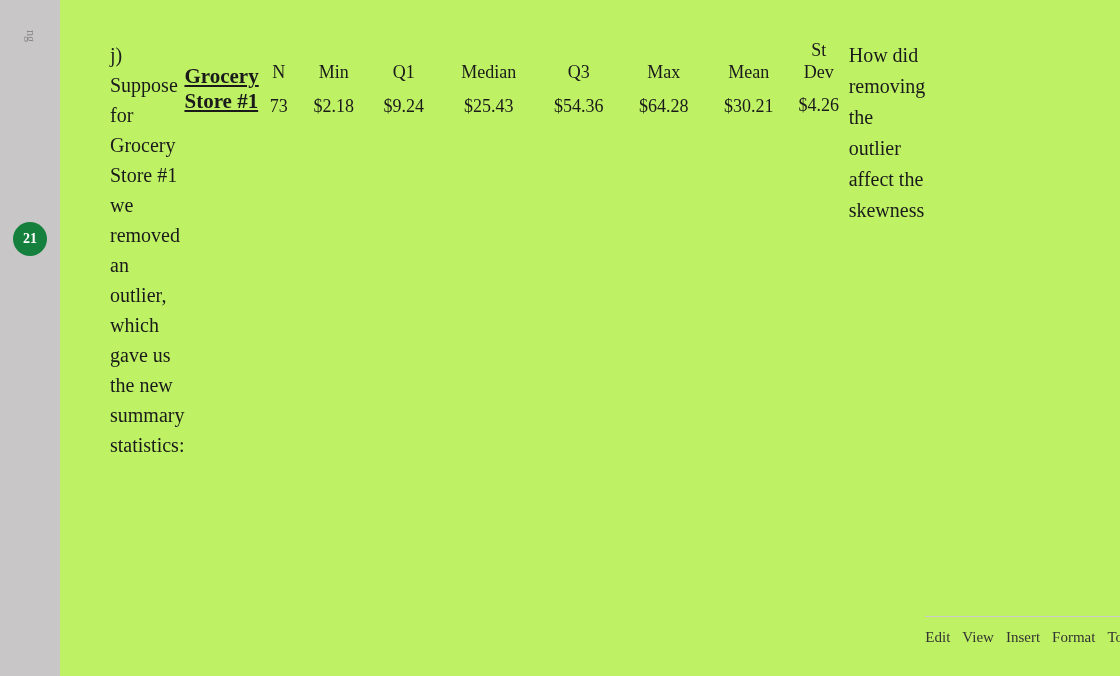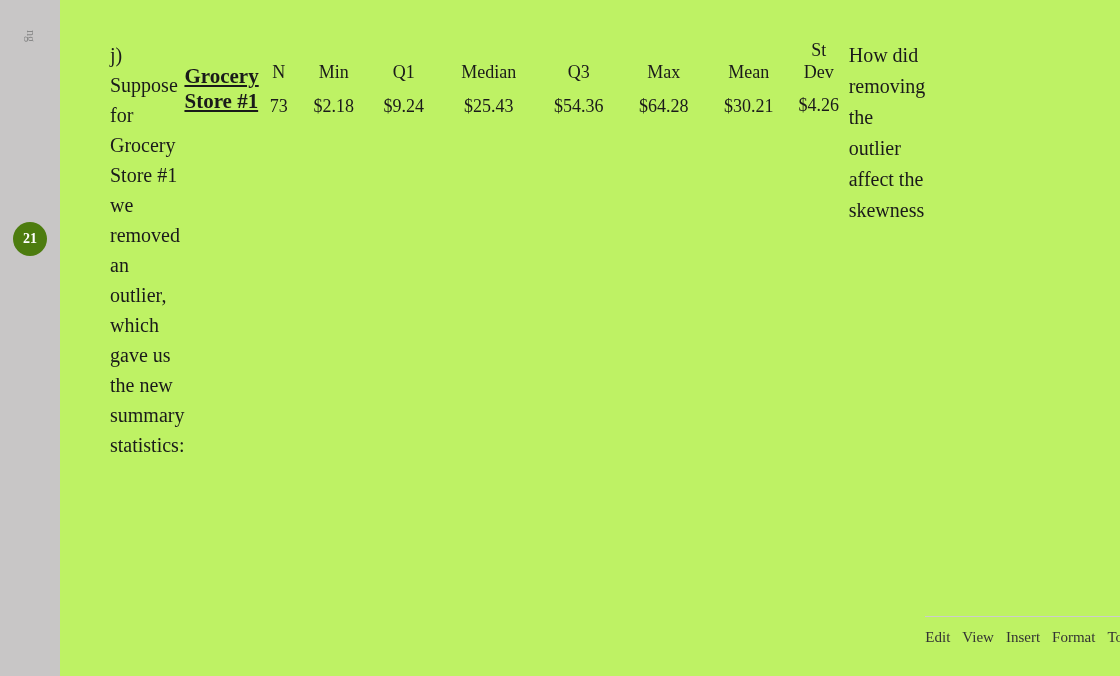--- a/index.html
+++ b/index.html
@@ -24,21 +24,21 @@
       display: flex;
       flex-direction: column;
       align-items: center;
       padding-top: 20px;
       flex-shrink: 0;
     }
 
     .page-number-badge {
       width: 34px;
       height: 34px;
-      background-color: #4d7c0f;
+      background-color: #15803d;
       border-radius: 50%;
       display: flex;
       align-items: center;
       justify-content: center;
       color: white;
       font-size: 14px;
       font-weight: bold;
       margin-top: 180px;
     }
 

